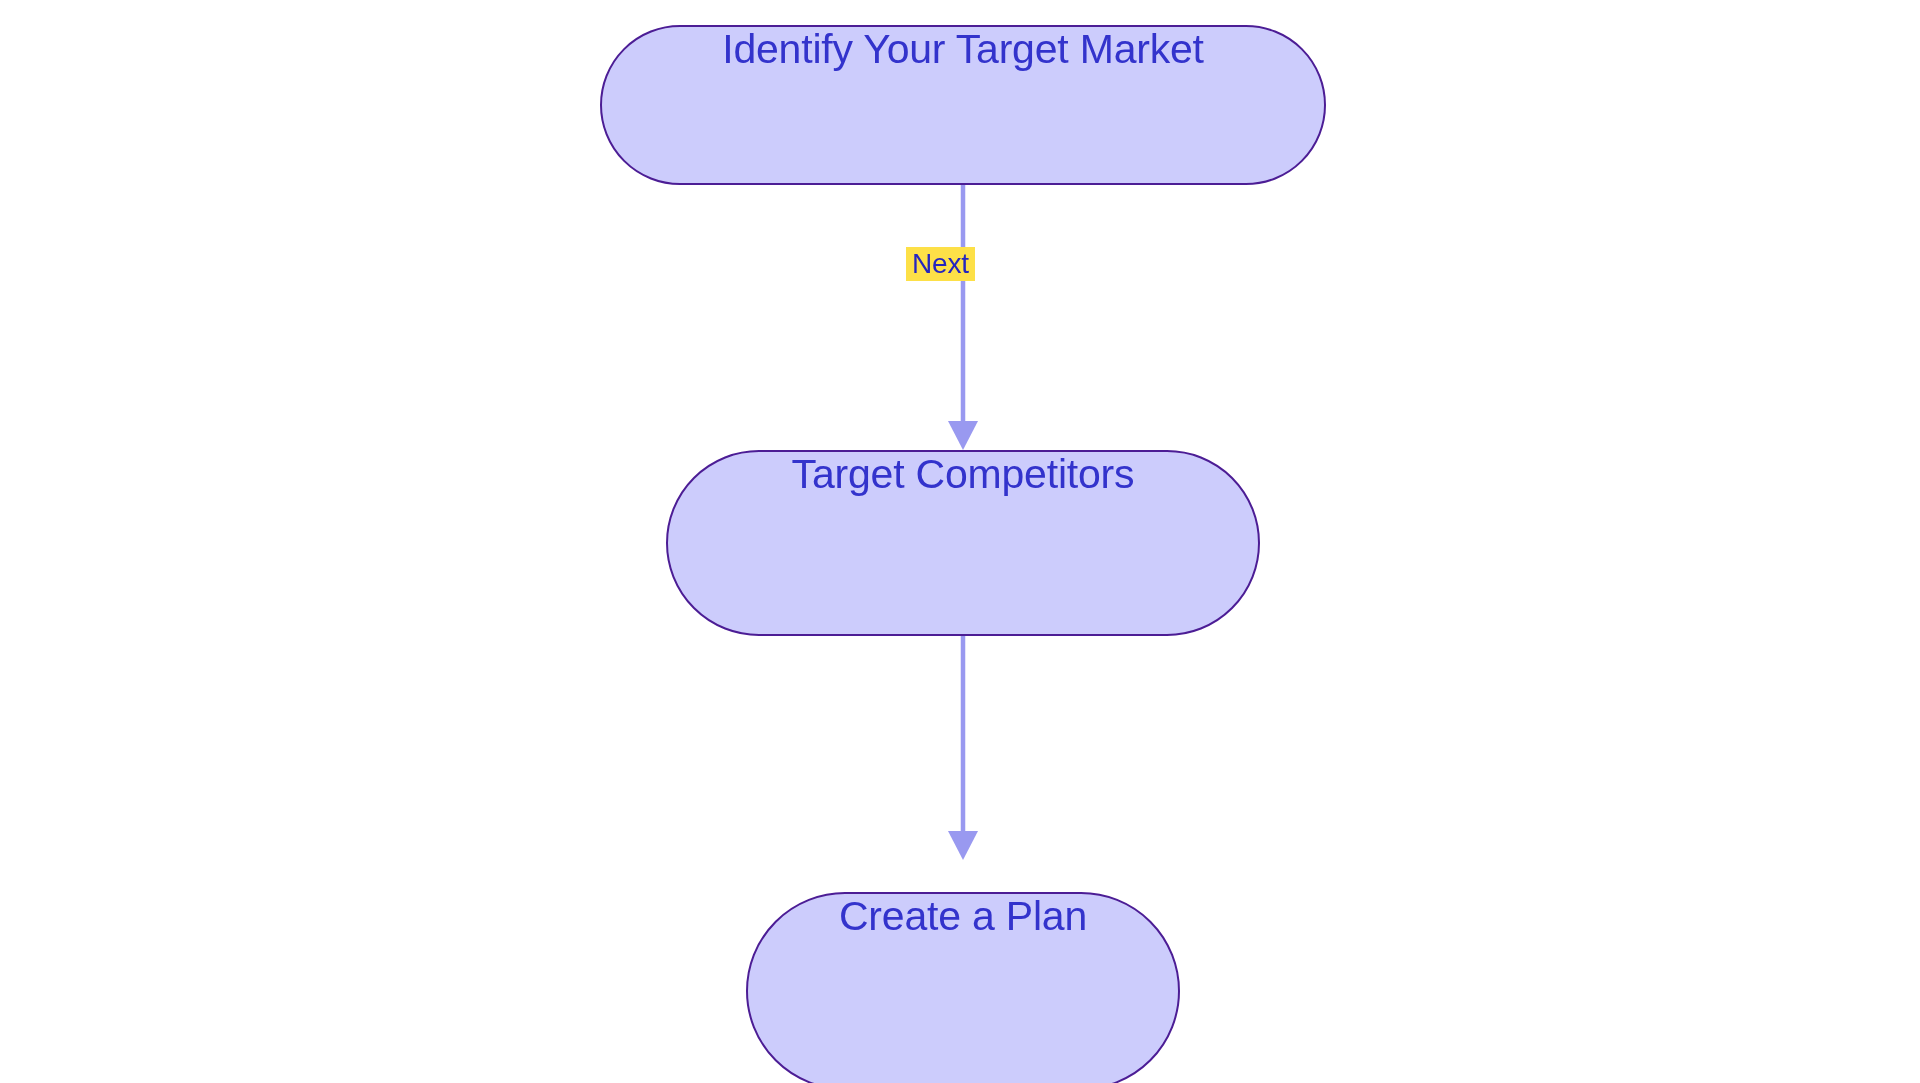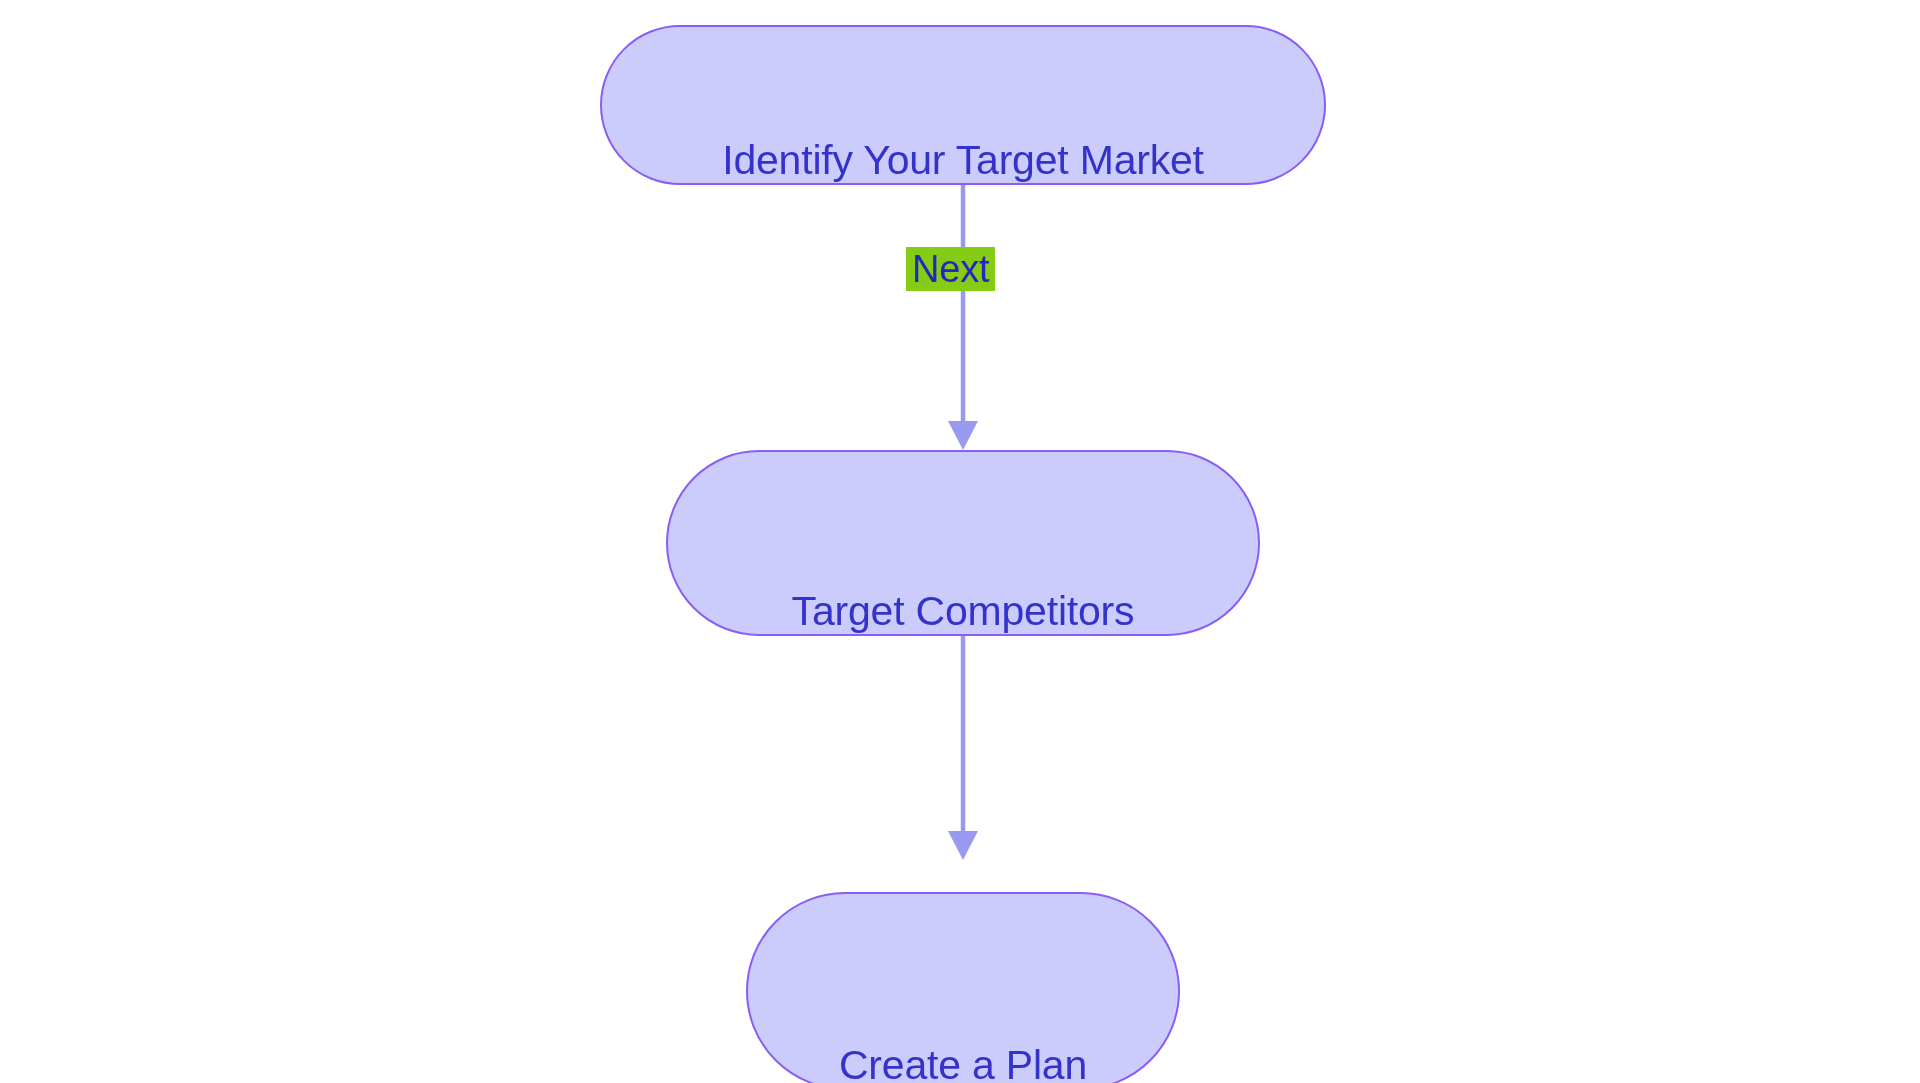--- a/index.html
+++ b/index.html
@@ -20,24 +20,24 @@
     width: 1920px;
     height: 1083px;
     background: #ffffff;
   }
 
   
   .node {
     position: absolute;
     box-sizing: border-box;
     background: #ccccfc;
-    border: 2px solid #8b5cf6;
+    border: 2px solid #4c1d95;
     border-radius: 9999px;
     display: flex;
-    align-items: flex-end;
+    align-items: flex-start;
     justify-content: center;
     text-align: center;
   }
   .node-label {
     color: #3333cc;
     font-family: "Liberation Sans", sans-serif;
     font-weight: 400;
     line-height: 1.1;
     white-space: nowrap;
     letter-spacing: -0.2px;
@@ -79,25 +79,25 @@
   }
   .edge-arrowhead {
     fill: #9999f0;
     stroke: none;
   }
 
   .edge-label {
     position: absolute;
     color: #2525bf;
     font-family: "Liberation Sans", sans-serif;
-    font-size: 38px;
+    font-size: 28px;
     font-weight: 400;
     line-height: 1;
     white-space: nowrap;
-    background: #84cc16;
+    background: #fde047;
     padding: 3px 6px;
     letter-spacing: -0.2px;
   }
 
   #edge-label-1 { left: 906px; top: 247px; }
   #edge-label-2 { left: 906px; top: 587px; }
 </style>
 </head>
 <body>
 

